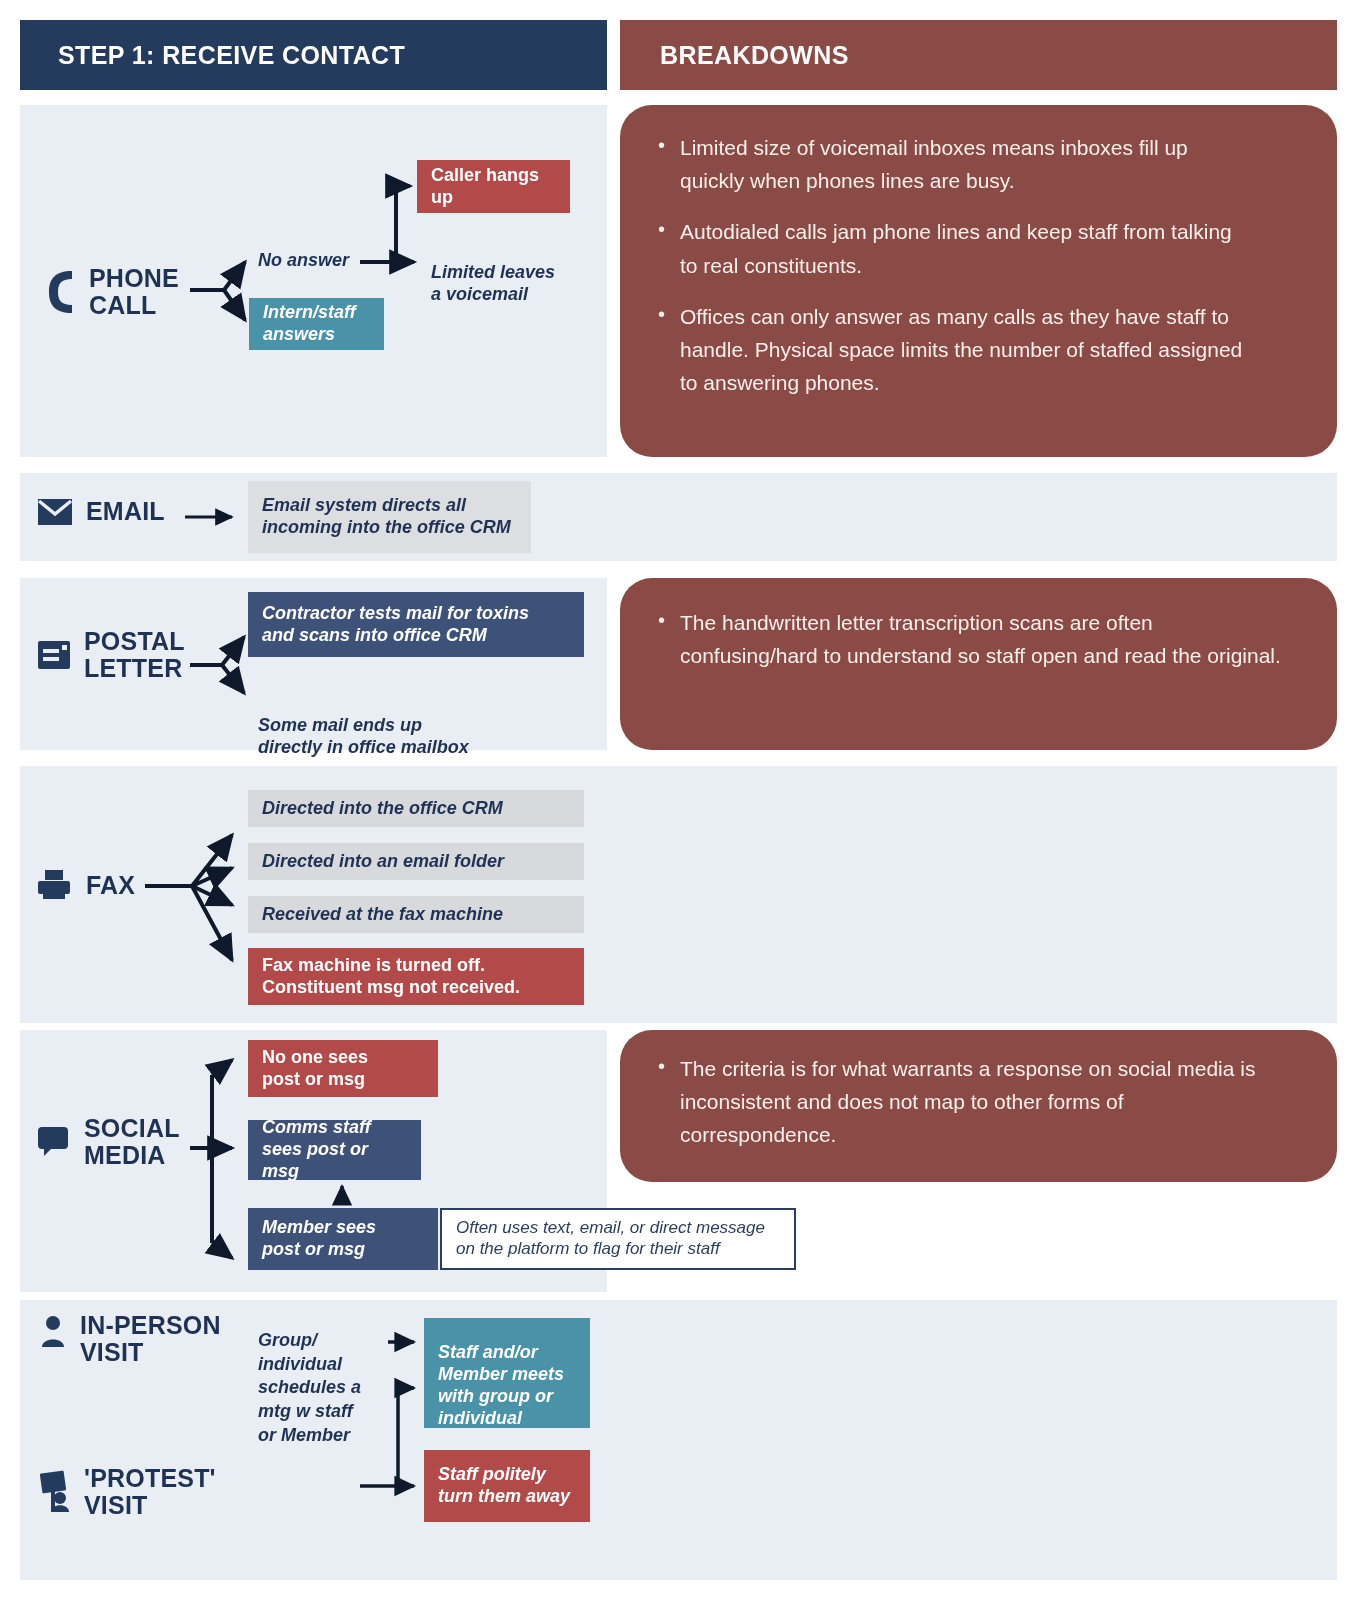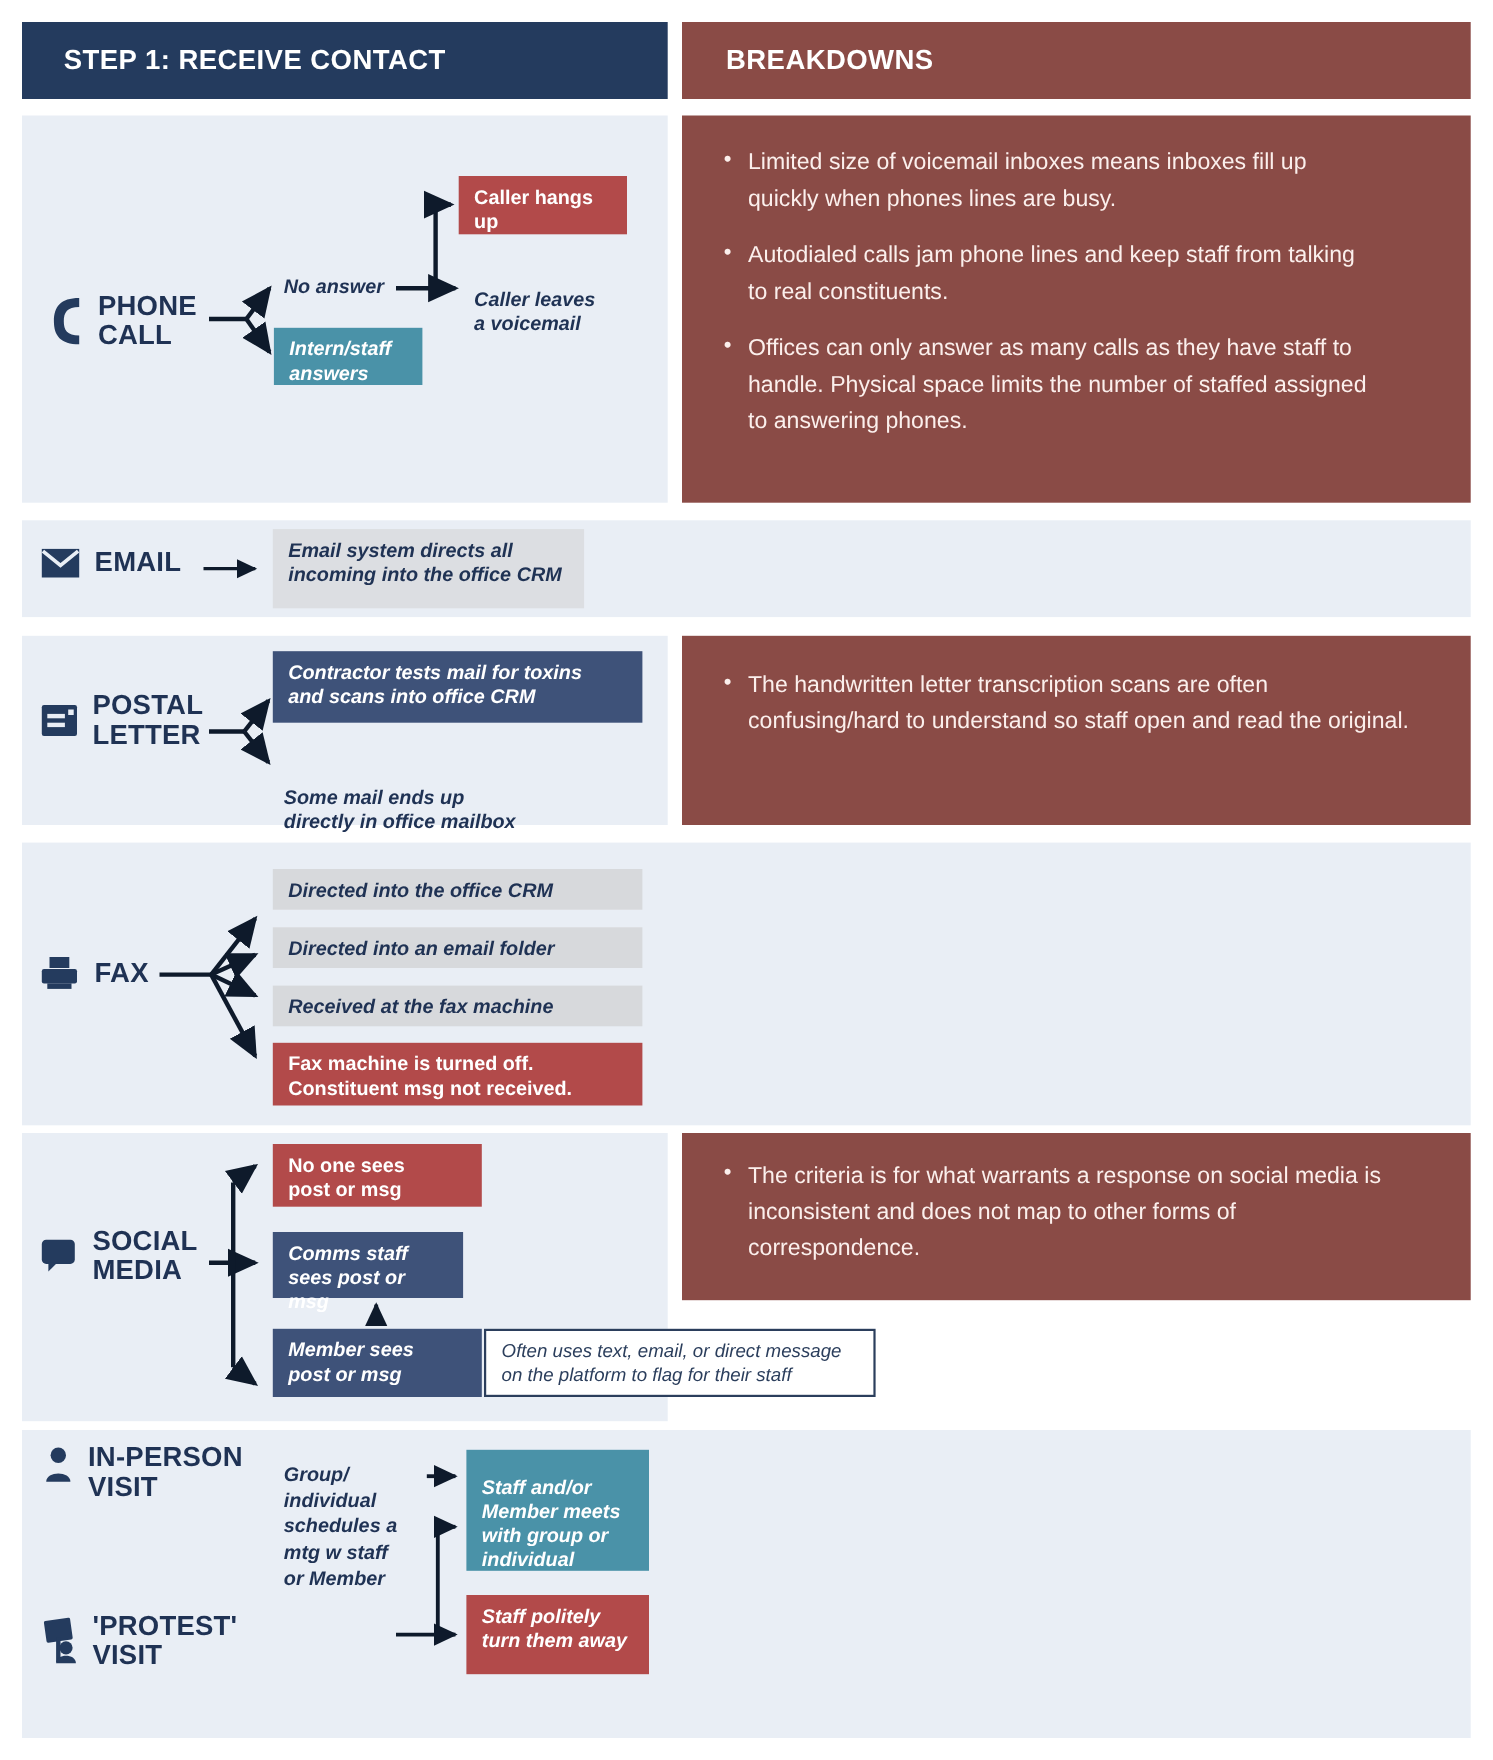--- a/index.html
+++ b/index.html
@@ -20,33 +20,33 @@
   .hdr-right {
     left:620px; top:20px; width:717px; height:70px;
     background:#8A4B46; padding-left:40px;
   }
   .hdr-txt {
     color:#fff; font-size:25px; font-weight:bold; letter-spacing:.4px;
   }
 
   
   .band { position:absolute; background:#E9EEF5; }
-  .bd   { position:absolute; background:#8A4B46; }
+  .bd   { position:absolute; background:#8A4B46;border-radius:32px; }
 
   
   .chan { position:absolute; display:flex; align-items:center; gap:14px; }
   .chan-name {
     color:#1F3254; font-size:25px; font-weight:bold;
     line-height:1.08; letter-spacing:.2px; white-space:pre-line;
   }
   .ico { flex:0 0 auto; display:block; }
 
   
   .bx {
-    position:absolute; display:flex; align-items:flex-start;
+    position:absolute; display:flex; align-items:center;
     font-size:18px; font-weight:bold; font-style:italic;
     line-height:1.22; padding:9px 14px;
   }
   .bx.red   { background:#B24A4A; color:#fff; font-style:normal; }
   .bx.redi  { background:#B24A4A; color:#fff; }
   .bx.teal  { background:#4A92A8; color:#fff; }
   .bx.navy  { background:#3E5279; color:#fff; }
   .bx.grey  { background:#D7D9DC; color:#1F3254; }
   .bx.greyl { background:#DCDEE2; color:#1F3254; }
   .bx.white {
@@ -104,21 +104,21 @@
 CALL</span>
   </div>
 
   <div class="bx red" style="left:417px;top:160px;width:153px;height:53px;">
     <span>Caller hangs up</span>
   </div>
   <div class="plain" style="left:258px;top:250px;width:130px;">
     <span>No answer</span>
   </div>
   <div class="plain" style="left:431px;top:240px;width:190px;white-space:pre-line;">
-    <span>Caller leaves
+    <span>Limited leaves
 a voicemail</span>
   </div>
   <div class="bx teal" style="left:249px;top:298px;width:135px;height:52px;white-space:pre-line;">
     <span>Intern/staff
 answers</span>
   </div>
 
   <div class="band" style="left:20px;top:473px;width:1317px;height:88px;"></div>
 
   <div class="chan" style="left:38px;top:498px;">

